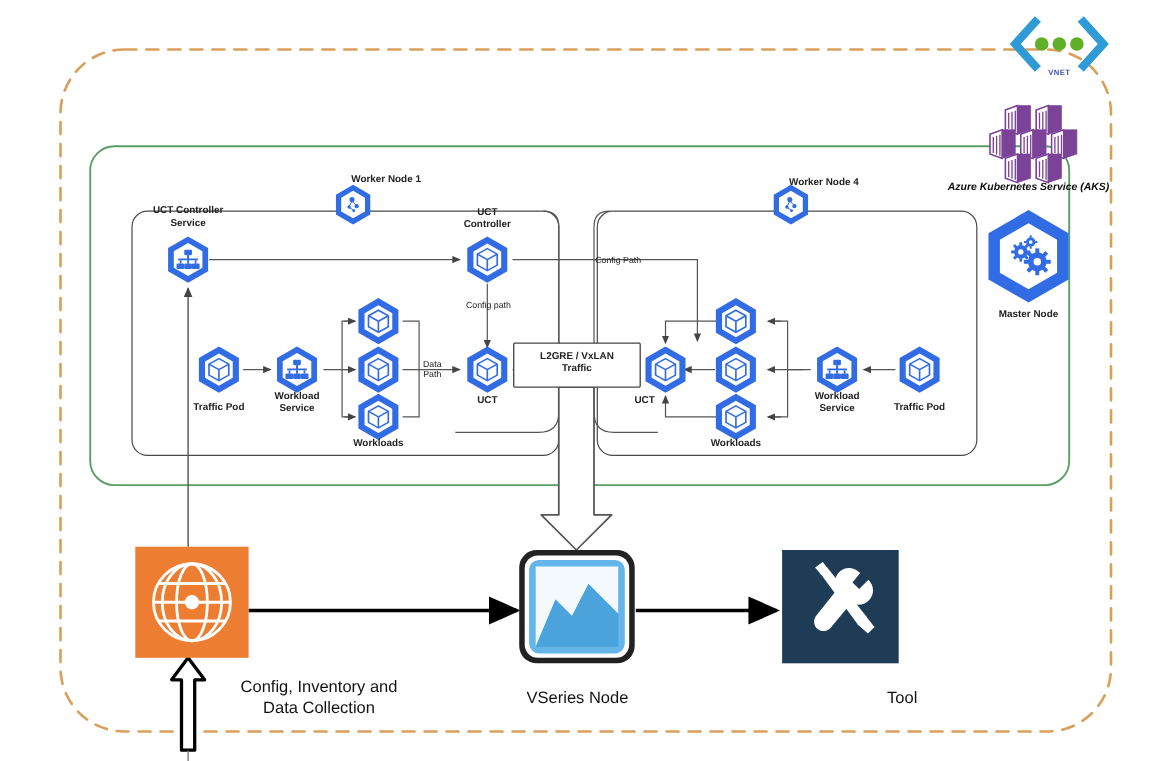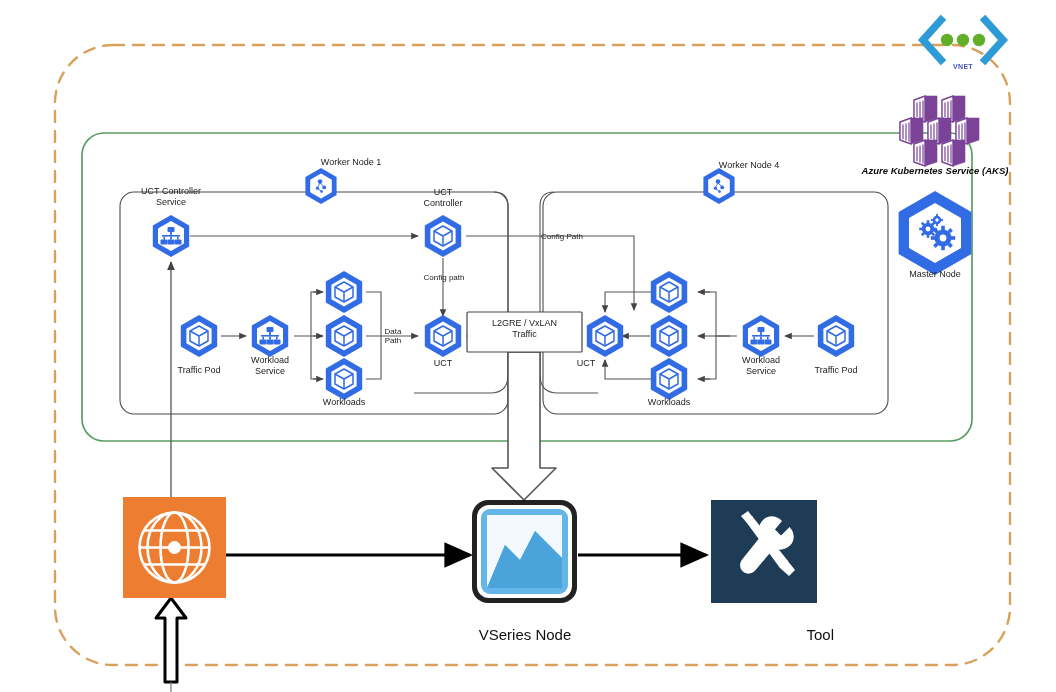--- a/index.html
+++ b/index.html
@@ -1,21 +1,21 @@
 <!DOCTYPE html>
 <html><head>
 <meta charset="utf-8">
 <style>
   html,body{margin:0;padding:0;background:#ffffff;}
   body{width:1056px;height:692px;position:relative;overflow:hidden;
        font-family:"Liberation Sans","DejaVu Sans",sans-serif;color:#1a1a1a;}
   #stage{position:absolute;left:0;top:0;width:1056px;height:692px;}
   svg.layer{position:absolute;left:0;top:0;width:1056px;height:692px;overflow:visible;}
   .lbl{position:absolute;text-align:center;line-height:1.18;white-space:pre;}
-  .lbl-sm{font-size:9px;color:#222;}
+  .lbl-sm{font-size:9px;color:#222;font-weight:bold;}
   .lbl-xs{font-size:8px;color:#222;}
   .lbl-big{font-size:15px;color:#111;}
   .lbl-aks{font-size:9.5px;font-weight:bold;color:#0b0b0b;font-style:italic;}
   .lbl-vnet{font-size:7px;font-weight:bold;color:#3f51b5;letter-spacing:.3px;}
 </style>
 </head>
 <body>
 
 <div id="stage">
 
@@ -405,18 +405,20 @@
   <div class="lbl lbl-sm" style="left:634px;top:397px;width:70px;">Workloads</div>
   <div class="lbl lbl-sm" style="left:724px;top:355px;width:74px;"><span>Workload
 Service</span></div>
   <div class="lbl lbl-sm" style="left:796px;top:365px;width:80px;">Traffic Pod</div>
 
   <div class="lbl lbl-sm" style="left:467px;top:318px;width:115px;"><span>L2GRE / VxLAN
 Traffic</span></div>
 
   <div class="lbl lbl-aks" style="left:845px;top:165px;width:180px;">Azure Kubernetes Service (AKS)</div>
   <div class="lbl lbl-vnet" style="left:938px;top:63px;width:50px;">VNET</div>
-  <div class="lbl lbl-sm" style="left:893px;top:269px;width:84px;">Master Node</div>
-
+  <div class="lbl lbl-sm" style="left:893px;top:280px;width:84px;">Master Node</div>
+
+  <div class="lbl lbl-big" style="left:190px;top:615px;width:200px;line-height:1.28;"><span>Config, Inventory and
+Data Collection</span></div>
   <div class="lbl lbl-big" style="left:458px;top:626px;width:134px;">VSeries Node</div>
   <div class="lbl lbl-big" style="left:750px;top:626px;width:84px;text-align:right;">Tool</div>
 
 </div>
 
 </body></html>

